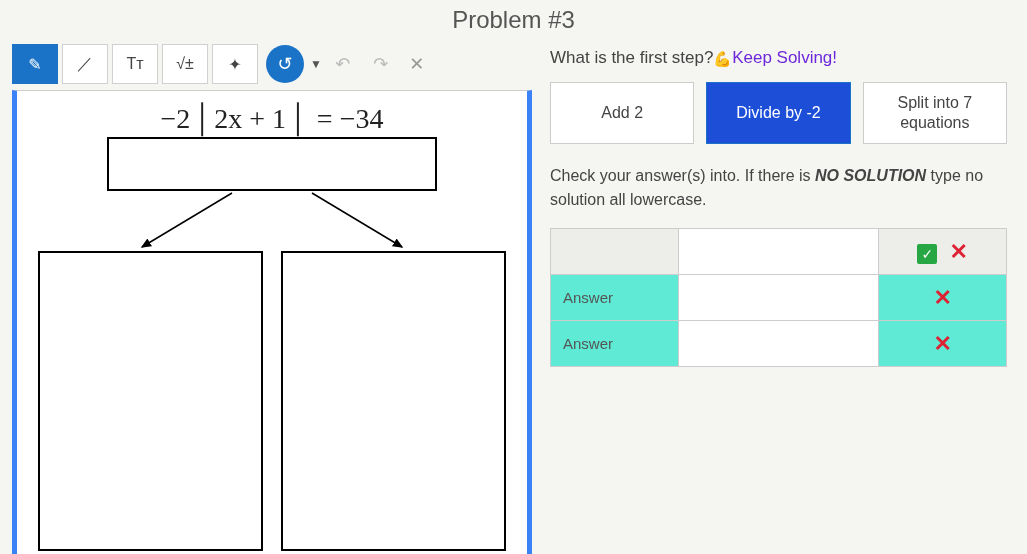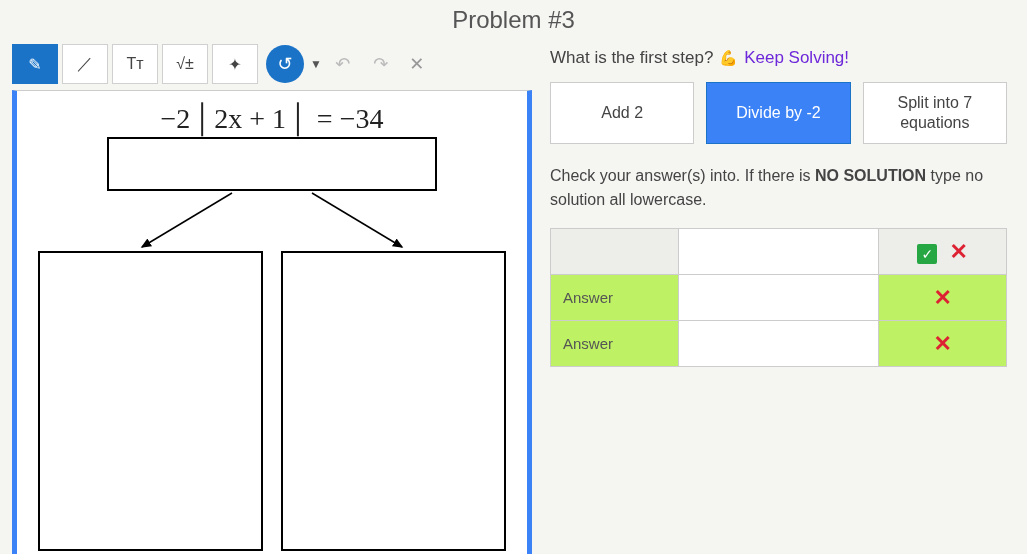--- a/index.html
+++ b/index.html
@@ -105,62 +105,62 @@
     gap: 18px;
   }
   .branch-box {
     width: 225px;
     height: 300px;
     border: 2px solid #000;
     background:#fff;
   }
   
   .question-row {
-    display:flex; align-items:center; gap:6px;
+    display:flex; align-items:flex-end; 
     font-size: 17px; color:#444;
     margin: 4px 0 14px 0;
   }
   .keep-solving { color:#6d28d9; }
   .option-row { display:flex; gap:12px; margin-bottom:20px; }
   .option-btn {
     flex:1;
     height: 62px;
     border:1px solid #ccc;
     background:#fff;
     color:#444;
     display:flex; align-items:center; justify-content:center;
     text-align:center;
     font-size:16px;
     cursor:pointer;
     line-height:1.25;
     padding: 0 6px;
   }
   .option-btn.selected {
-    background:#3b82f6;
+    background:#1d4ed8;
     border-color:#1a73c7;
     color:#fff;
   }
   .check-text {
     font-size:16px; color:#444; line-height:1.5;
     margin-bottom:16px;
   }
-  .check-text b { font-weight:700; }
+  .check-text b { font-weight:700;font-style:italic; }
   
   .ans-table {
     width:100%;
     border-collapse:collapse;
     border:1px solid #ccc;
   }
   .ans-table td {
     border:1px solid #ccc;
     height:46px;
     padding: 0 12px;
     font-size:15px;
     color:#555;
-    background:#bef264;
+    background:#5eead4;
   }
   .ans-table tr:first-child td { background:#ededea; }
   .col-label { width: 28%; }
   .col-input { width: 44%; background:#fff !important; }
   .col-mark { width: 28%; text-align:center; }
   .check-ic-box {
     display:inline-block; width:20px; height:20px;
     background:#27a644; color:#fff; font-size:14px;
     line-height:20px; text-align:center; border-radius:2px;
     margin-right:8px;

